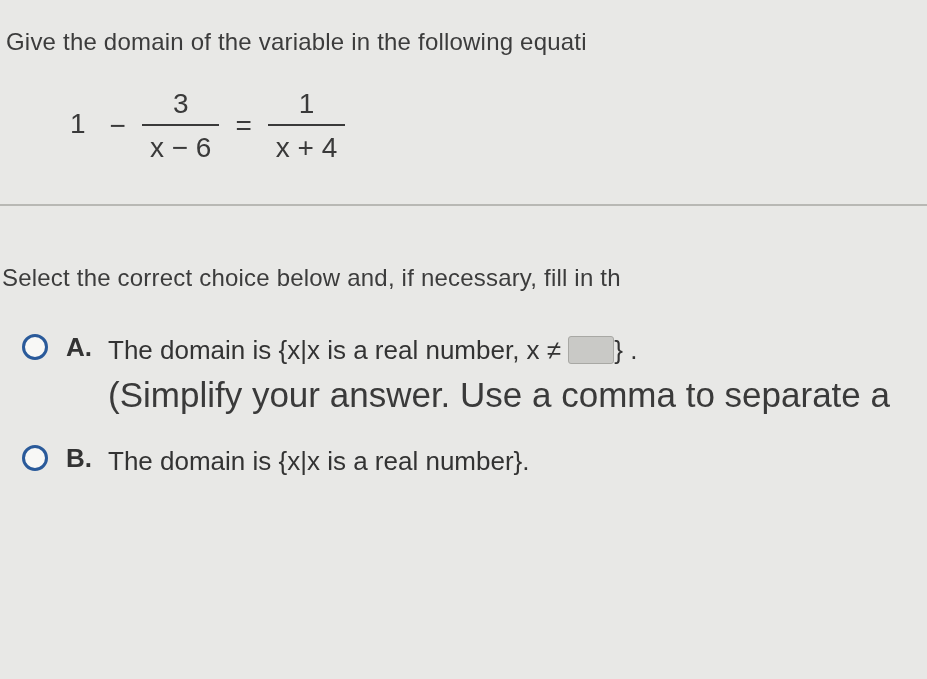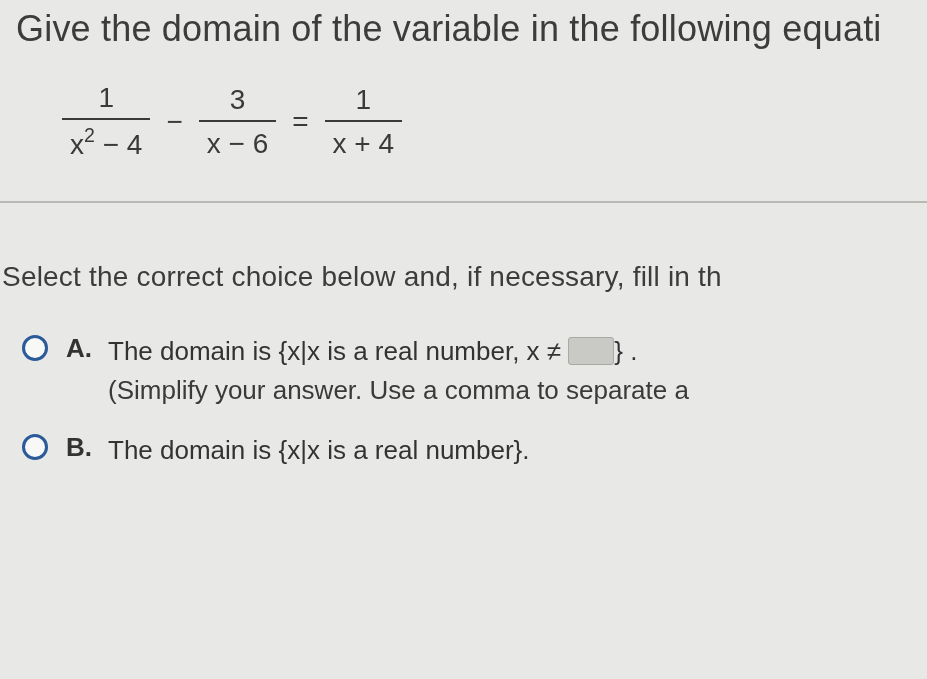--- a/index.html
+++ b/index.html
@@ -10,25 +10,26 @@
     body {
       font-family: Arial, Helvetica, sans-serif;
       background: #e8e8e6;
       width: 927px;
       height: 679px;
       overflow: hidden;
       color: #3a3a3a;
       position: relative;
     }
     .question-text {
-      font-size: 36px;
-      padding: 8px 0 0 16px;
+      font-size: 24px;
+      padding: 8px 0 0 6px;
       color: #3c3c3c;
       font-weight: normal;
       letter-spacing: 0.2px;
+      margin-top: 20px;
     }
     .equation-row {
       display: flex;
       align-items: center;
       padding: 32px 0 40px 56px;
       font-size: 28px;
       color: #3a3a3a;
     }
     .fraction {
       display: inline-flex;
@@ -57,21 +58,21 @@
     .op {
       margin: 0 10px;
       font-size: 28px;
     }
     .divider {
       border: none;
       border-top: 2px solid #b8b8b4;
       margin: 0;
     }
     .select-text {
-      font-size: 28px;
+      font-size: 24px;
       padding: 58px 0 0 2px;
       color: #3c3c3c;
       letter-spacing: 0.2px;
     }
     .choices {
       padding: 40px 0 0 22px;
     }
     .choice {
       display: flex;
       align-items: flex-start;
@@ -105,36 +106,33 @@
       height: 28px;
       background: #c9c9c6;
       border: 1px solid #a8a8a4;
       border-radius: 3px;
       vertical-align: middle;
       position: relative;
       top: -2px;
     }
     .hint {
       display: block;
-      font-size: 26px;
+      font-size: 35px;
       color: #3a3a3a;
       margin-top: 2px;
     }
   </style>
 </head>
 <body>
 
 <div class="question-text">Give the domain of the variable in the following equati</div>
 
 <div class="equation-row">
   <span class="fraction">
     <span class="num">1</span>
-    <span class="den">
-      <span>x</span><span class="sup">2</span><span> − 4</span>
-    </span>
   </span>
   <span class="op">−</span>
   <span class="fraction">
     <span class="num">3</span>
     <span class="den">x − 6</span>
   </span>
   <span class="op">=</span>
   <span class="fraction">
     <span class="num">1</span>
     <span class="den">x + 4</span>

